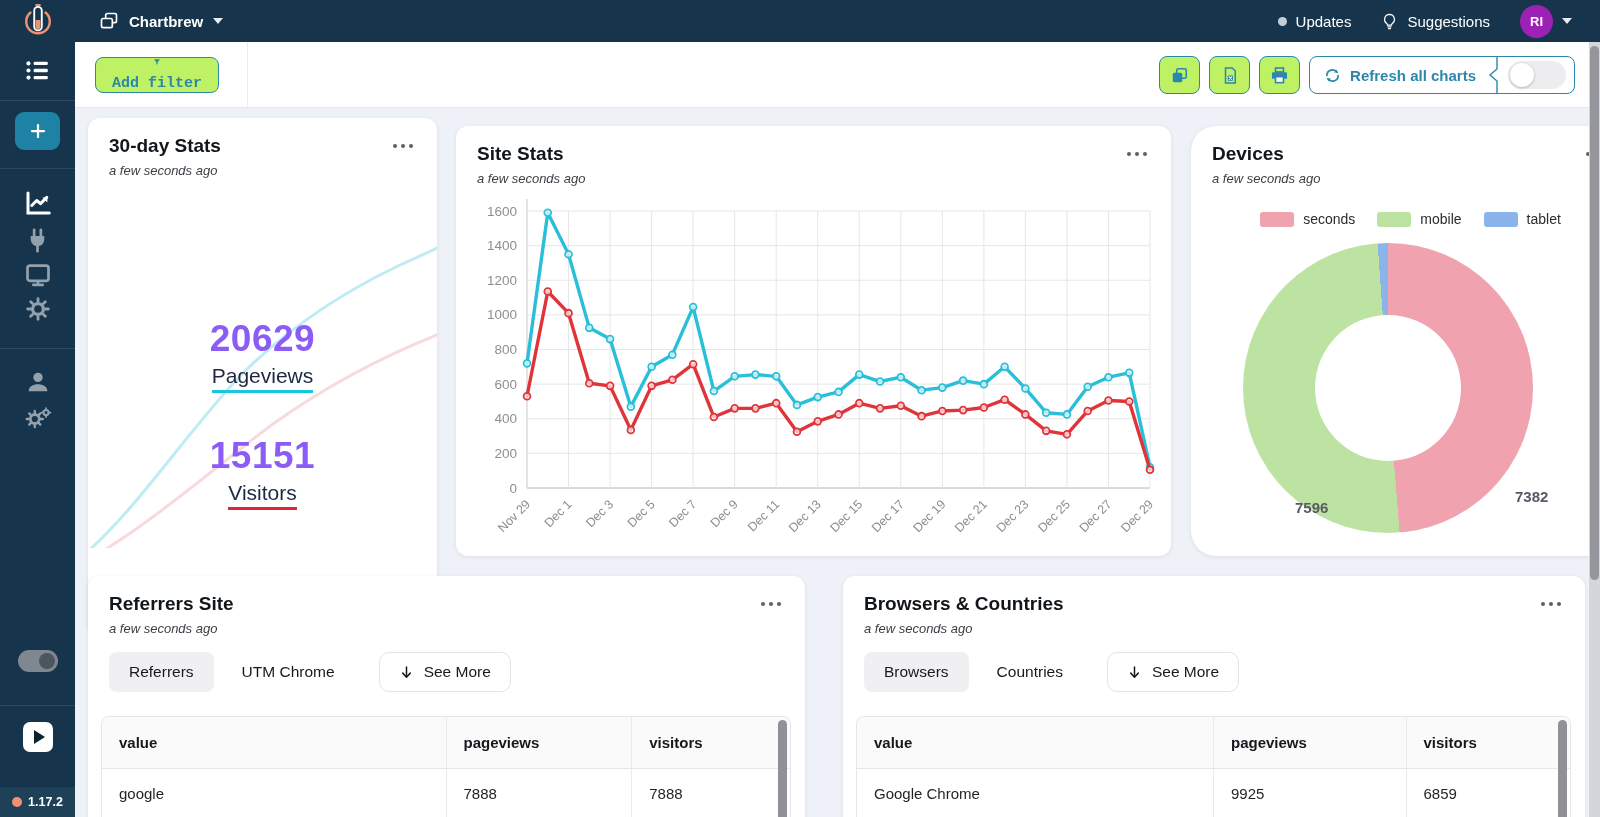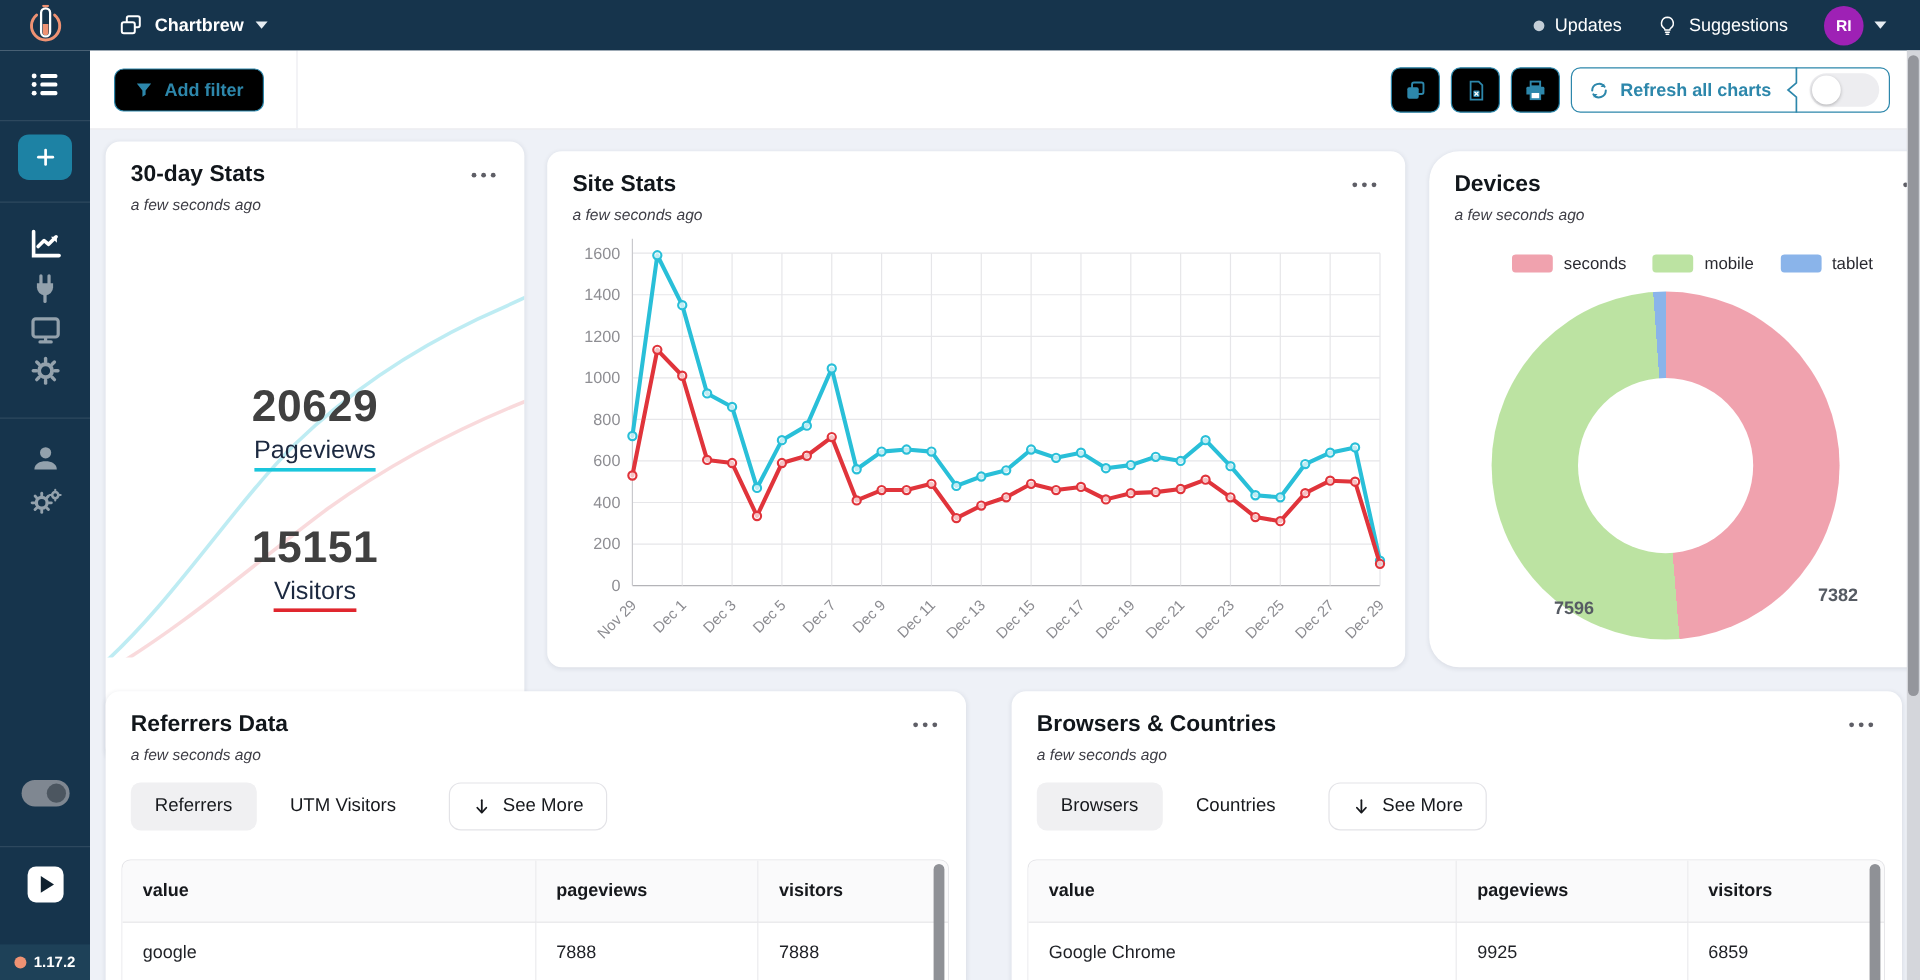--- a/index.html
+++ b/index.html
@@ -30,22 +30,22 @@
   .play-tri { width:0; height:0; border-top:7px solid transparent; border-bottom:7px solid transparent; border-left:11px solid #10212f; margin-left:3px; }
   #version-bar { position:absolute; bottom:0; left:0; width:75px; height:30px; background:#1e4158;
     display:flex; align-items:center; justify-content:center; gap:6px; color:#fff; font-size:12.5px; font-weight:700; }
   .version-dot { width:10px; height:10px; border-radius:50%; background:#ef9273; }
 
   
   #toolbar { position:absolute; left:75px; top:42px; right:0; height:66px; background:#fff;
     border-bottom:1px solid #e7e7ec; z-index:4; }
   .toolbar-divider { position:absolute; left:172px; top:0; bottom:0; border-left:1px solid #ececf0; }
   .btn-outline { display:flex; align-items:center; gap:9px; border:1px solid #2d87ab; color:#2d87ab;
-    border-radius:8px; background:#000000; font-size:15px; font-weight:600; cursor:pointer;
-    font-family:Liberation Sans, sans-serif; }
+    border-radius:8px; background:#bef264; font-size:15px; font-weight:600; cursor:pointer;
+    font-family:Liberation Mono, monospace;flex-direction:column; }
   #add-filter { position:absolute; left:20px; top:15px; height:36px; padding:0 16px; }
   .tb-right { position:absolute; right:25px; top:14px; display:flex; align-items:center; gap:9px; }
   .icon-btn { width:41px; height:38px; padding:0; justify-content:center; }
   .refresh-group { display:flex; align-items:center; height:38px; border:1px solid #2d87ab; border-radius:8px; background:#fff; }
   .refresh-main { display:flex; align-items:center; gap:9px; padding:0 12px 0 14px; color:#2d87ab; font-size:15px; font-weight:600; cursor:pointer; }
   .switch { width:58px; height:28px; background:#ededf0; border-radius:14px; position:relative; margin:0 8px; cursor:pointer; }
   .switch .knob { position:absolute; left:2px; top:2px; width:24px; height:24px; border-radius:50%; background:#fff; box-shadow:0 1px 3px rgba(0,0,0,0.25); }
 
   
   .card { position:absolute; background:#fff; border-radius:12px; box-shadow:0 1px 4px rgba(25,35,60,0.09); overflow:hidden; }
@@ -58,21 +58,21 @@
   #card-site      { left:456px; top:126px; width:715px; height:430px; }
   #card-devices   { left:1191px;top:126px; width:439px; height:430px;border-radius:25px; }
   #card-referrers { left:88px;  top:576px; width:717px; height:400px; }
   #card-browsers  { left:843px; top:576px; width:742px; height:400px; }
 
   
   .spark { position:absolute; inset:0; }
   .stats-wrap { position:absolute; left:0; right:0; top:78px; bottom:0; display:flex; flex-direction:column;
     align-items:center; justify-content:center; gap:44px; }
   .metric { display:flex; flex-direction:column; align-items:center; gap:5px; }
-  .metric-value { font-size:37px; font-weight:800; color:#404040; line-height:1.05; letter-spacing:0.5px;text-align:right; }
+  .metric-value { font-size:37px; font-weight:800; color:#8b5cf6; line-height:1.05; letter-spacing:0.5px;text-align:right; }
   .metric-label { font-size:21px; color:#1c2940; padding-bottom:2px; border-bottom:3.5px solid; }
 
   
   #site-chart { position:absolute; left:0; top:58px; }
 
   
   .legend { position:absolute; top:85px; left:0; right:0; display:flex; justify-content:center; gap:22px; }
   .lg-item { display:flex; align-items:center; gap:9px; }
   .lg-swatch { width:34px; height:15px; border-radius:3px; }
   .lg-label { font-size:14px; color:#2b2b32; }
@@ -479,30 +479,30 @@
       </div>
     </div>
   <div class="donut" id="devices-donut" style="background: conic-gradient(rgb(240, 162, 174) 0deg, rgb(240, 162, 174) 175.402deg, rgb(188, 227, 162) 175.402deg, rgb(188, 227, 162) 355.889deg, rgb(138, 180, 234) 355.889deg, rgb(138, 180, 234) 360deg);">
     <div class="donut-hole"></div>
     <span class="donut-val left">7596</span>
     <span class="donut-val right">7382</span>
   </div>
 </div>
 
 <div class="card" id="card-referrers">
-  <div class="card-title">Referrers Data</div>
+  <div class="card-title">Referrers Site</div>
   <div class="card-sub">a few seconds ago</div>
   <div class="dots">
       <i></i>
       <i></i>
       <i></i>
     </div>
   <div class="tabs">
       <div class="tab active">Referrers</div>
-      <div class="tab">UTM Visitors</div>
+      <div class="tab">UTM Chrome</div>
       <button class="see-more">
         <svg width="15" height="15" viewBox="0 0 24 24">
           <line x1="12" y1="3" x2="12" y2="18" stroke="#17191d" stroke-width="2.4" stroke-linecap="round"></line>
           <polyline points="6,13 12,19.5 18,13" fill="none" stroke="#17191d" stroke-width="2.4" stroke-linecap="round" stroke-linejoin="round"></polyline>
         </svg>
         <span>See More</span>
       </button>
     </div>
   <div class="tbl">
       <table>

